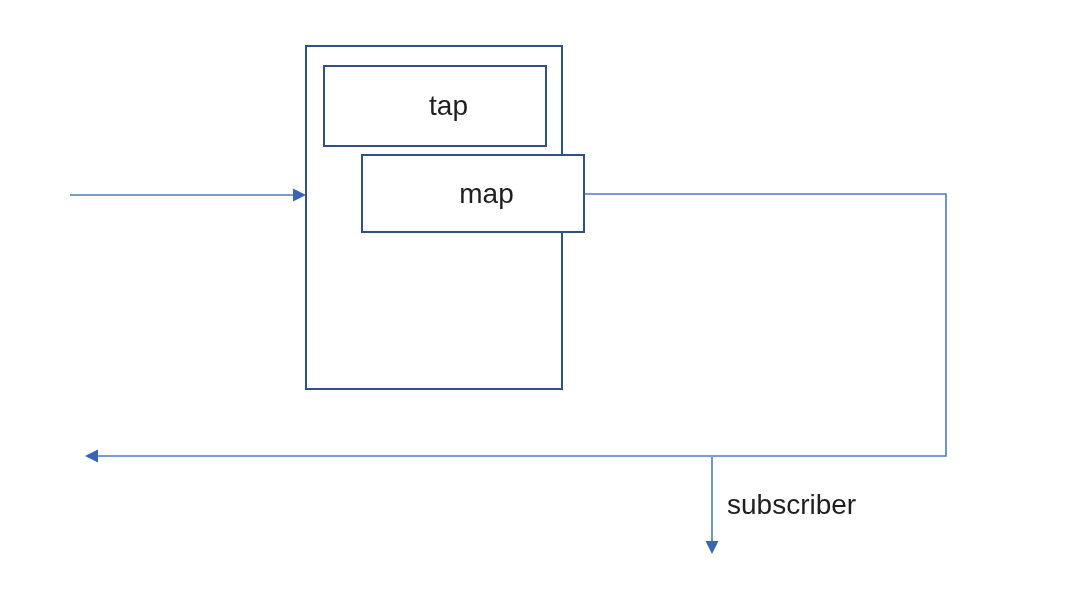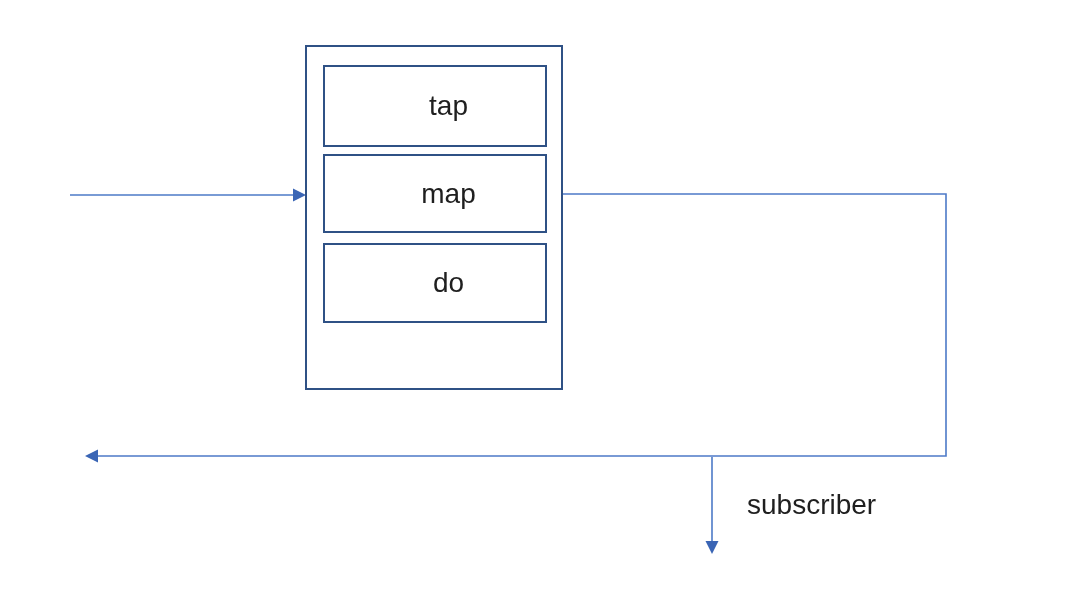--- a/index.html
+++ b/index.html
@@ -48,35 +48,35 @@
     border: 2px solid var(--box-border);
     background: var(--background);
     display: flex;
     align-items: center;
     justify-content: center;
     font-size: 28px;
     color: var(--text);
     padding-left: 27px;
   }
   .op-tap { top: 65px;  height: 82px; }
-  .op-map { top: 154px; height: 79px; }
+  .op-map { top: 154px; height: 79px; margin-left: 38px; }
   .op-do  { top: 243px; height: 80px; }
   .flow-label {
     position: absolute;
     font-size: 28px;
     color: var(--text);
     white-space: nowrap;
   }
   .stream-label {
     left: 110px; top: 153px;
     width: 156px;
     text-align: center;
   }
   .subscriber-label {
-    left: 727px; top: 489px; margin-left: 20px;
+    left: 727px; top: 489px;
   }
 </style>
 </head>
 <body>
 
 <div class="canvas">
 
   <svg class="connector-layer" viewBox="0 0 1068 613" xmlns="http://www.w3.org/2000/svg">
 
     <g>
@@ -102,20 +102,17 @@
   </svg>
 
   <div class="pipeline-box"></div>
 
   <div class="operator-box op-tap">
     <span>tap</span>
   </div>
   <div class="operator-box op-map">
     <span>map</span>
   </div>
-  <div class="operator-box op-do">
-    <span>do</span>
-  </div>
 
 
   <div class="flow-label subscriber-label">subscriber</div>
 
 </div>
 
 </body></html>

